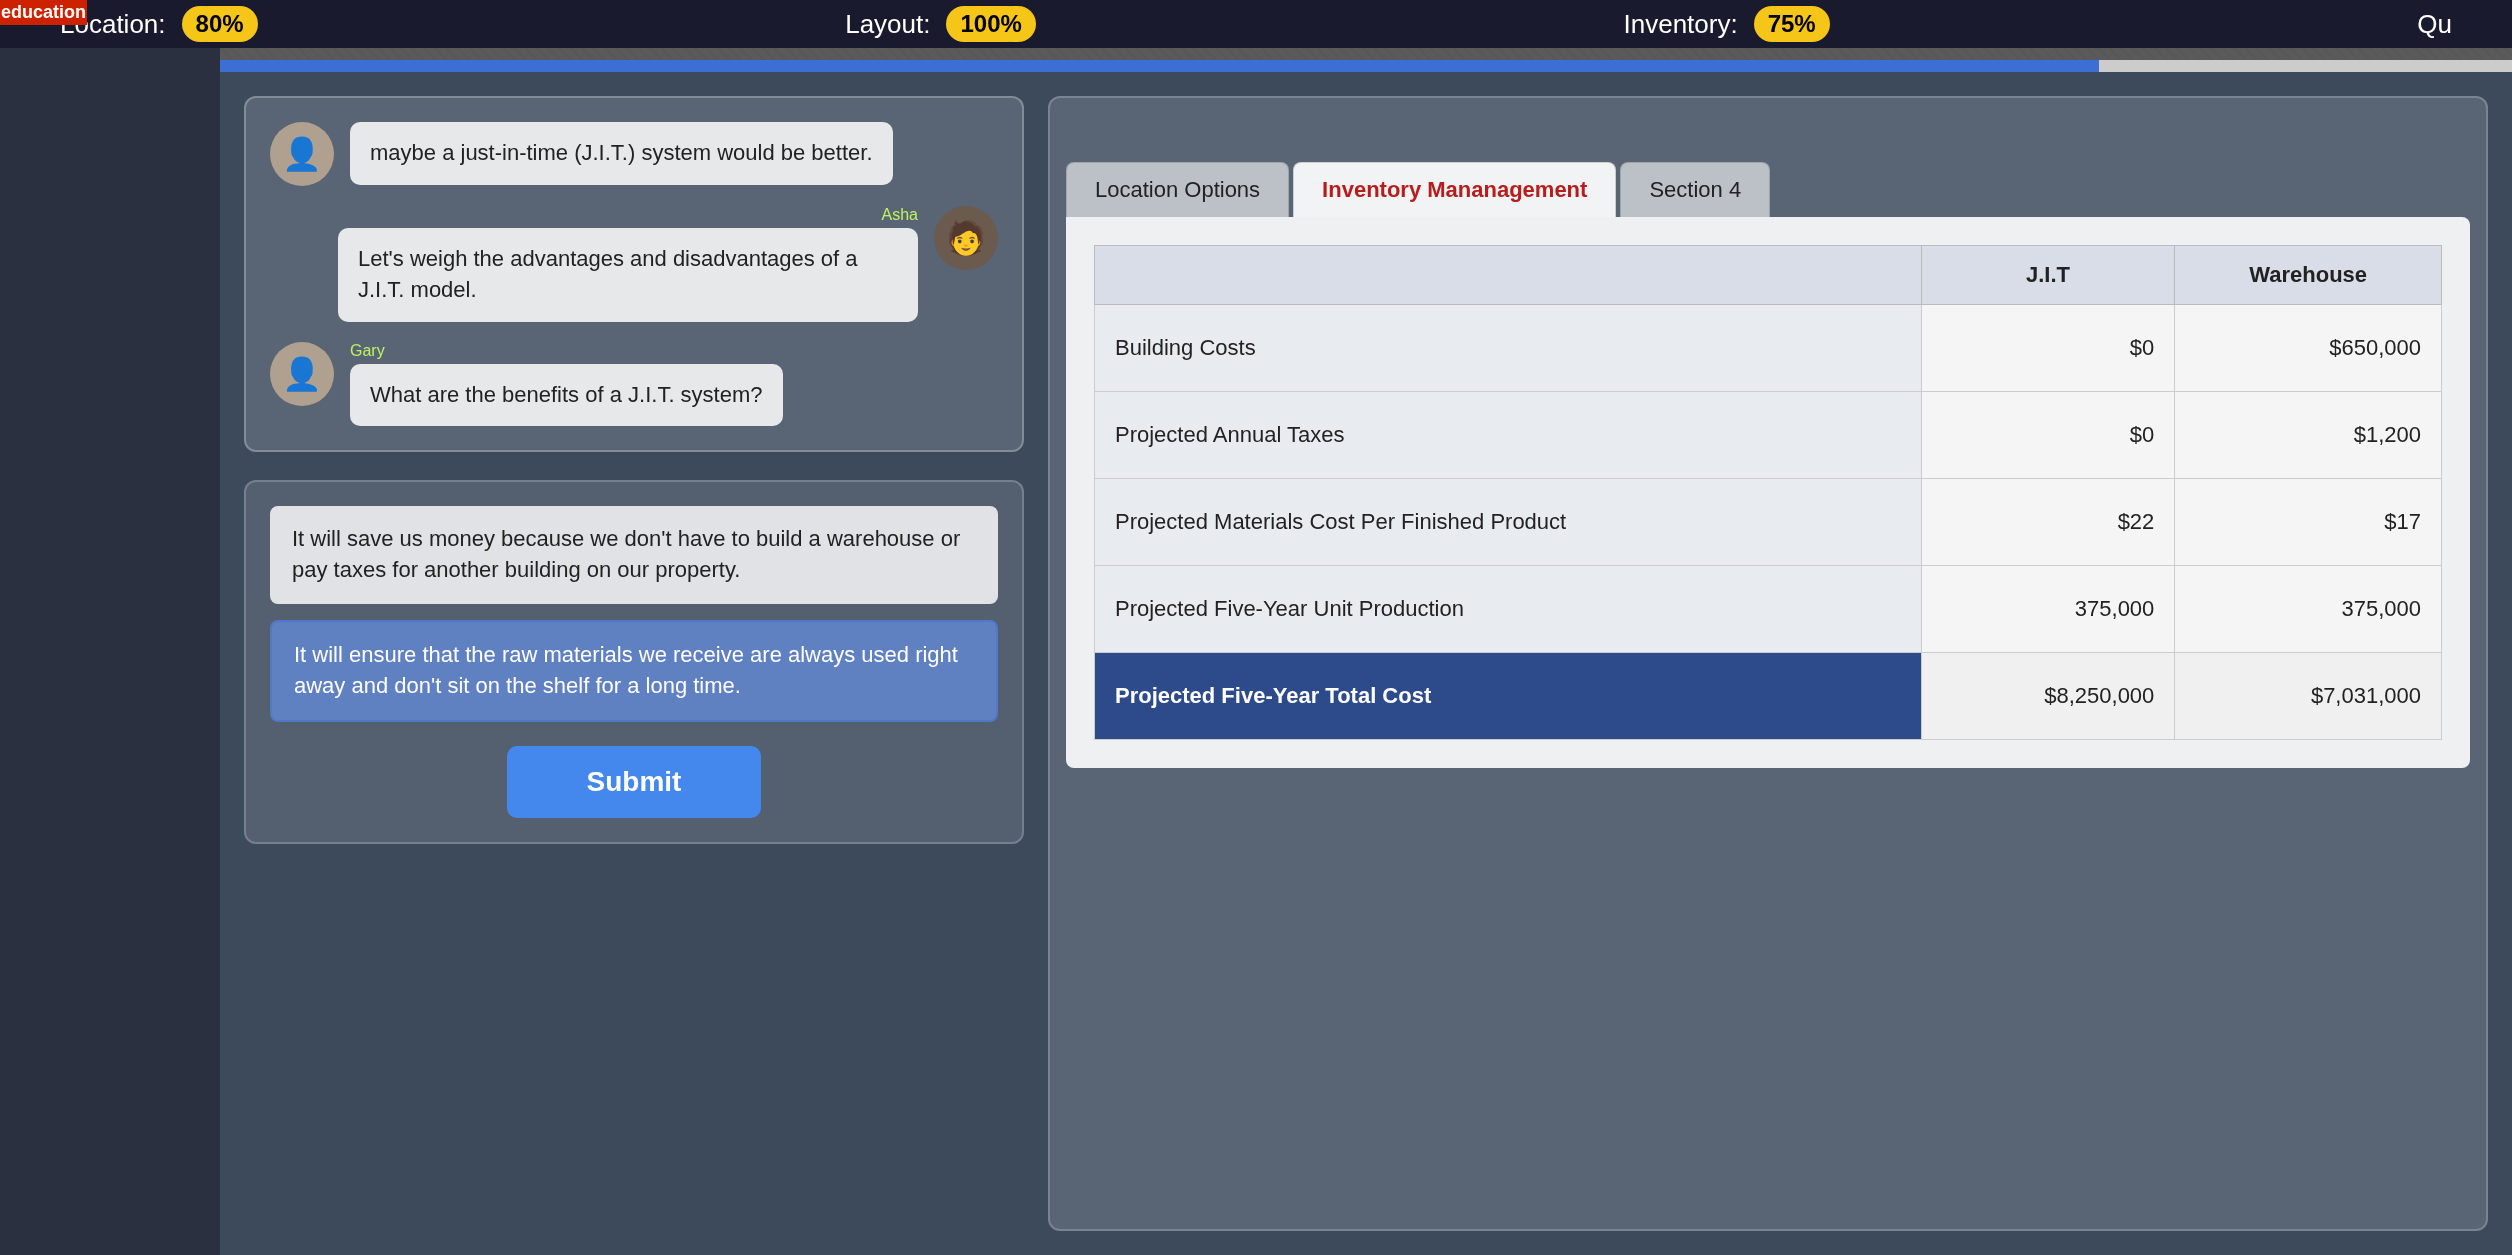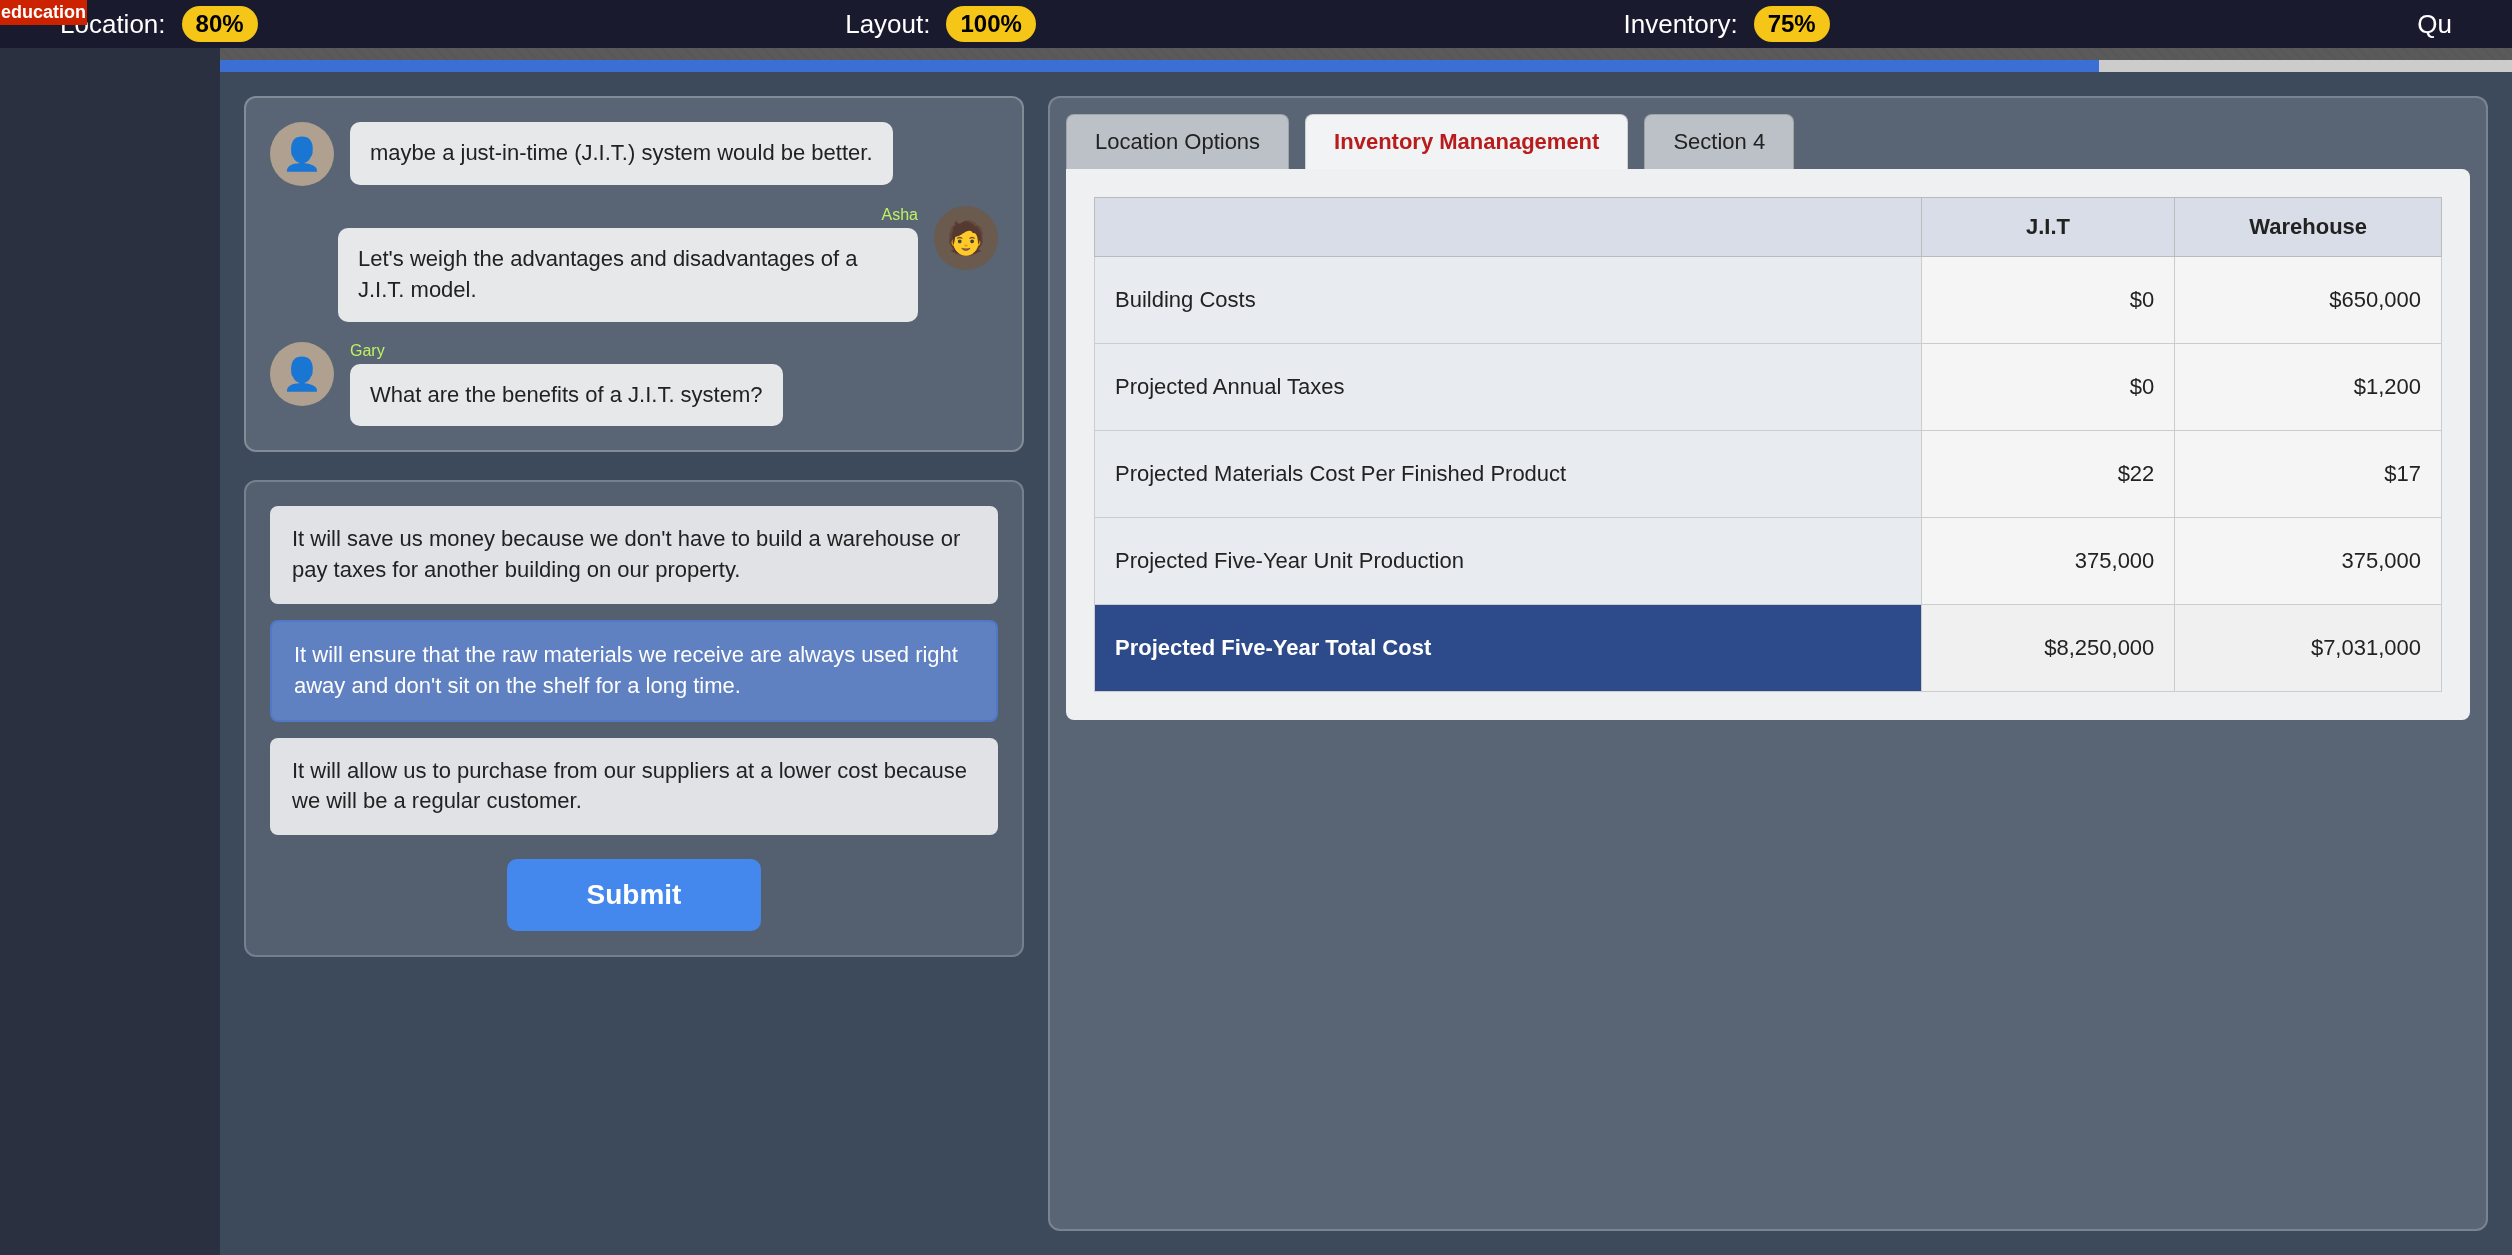--- a/index.html
+++ b/index.html
@@ -215,22 +215,23 @@
       background: rgba(255,255,255,0.15);
       border-radius: 12px;
       margin-left: 24px;
       overflow: hidden;
       border: 2px solid rgba(255,255,255,0.2);
     }
 
     .tabs-row {
       display: flex;
       background: transparent;
-      padding: 16px 16px 0;
-      gap: 16px;
+      padding: 28px 16px 0;
+      gap: 4px;
+      margin-top: 36px;
     }
 
     .tab {
       padding: 14px 28px;
       font-size: 22px;
       border-radius: 8px 8px 0 0;
       cursor: pointer;
       color: #222;
       background: rgba(255,255,255,0.6);
       border: 1px solid rgba(0,0,0,0.15);
@@ -360,21 +361,20 @@
           <div class="message-name">Gary</div>
           <div class="message-bubble">What are the benefits of a J.I.T. system?</div>
         </div>
       </div>
 
     </div>
 
     <div class="answer-panel">
       <div class="answer-option">It will save us money because we don't have to build a warehouse or pay taxes for another building on our property.</div>
       <div class="answer-option selected">It will ensure that the raw materials we receive are always used right away and don't sit on the shelf for a long time.</div>
-      <div class="answer-option">It will allow us to purchase from our suppliers at a lower cost because we will be a regular customer.</div>
       <button class="submit-btn">Submit</button>
     </div>
 
   </div>
 
   <div class="right-panel">
 
     <div class="tabs-row">
       <div class="tab">Location Options</div>
       <div class="tab active">Inventory Mananagement</div>

